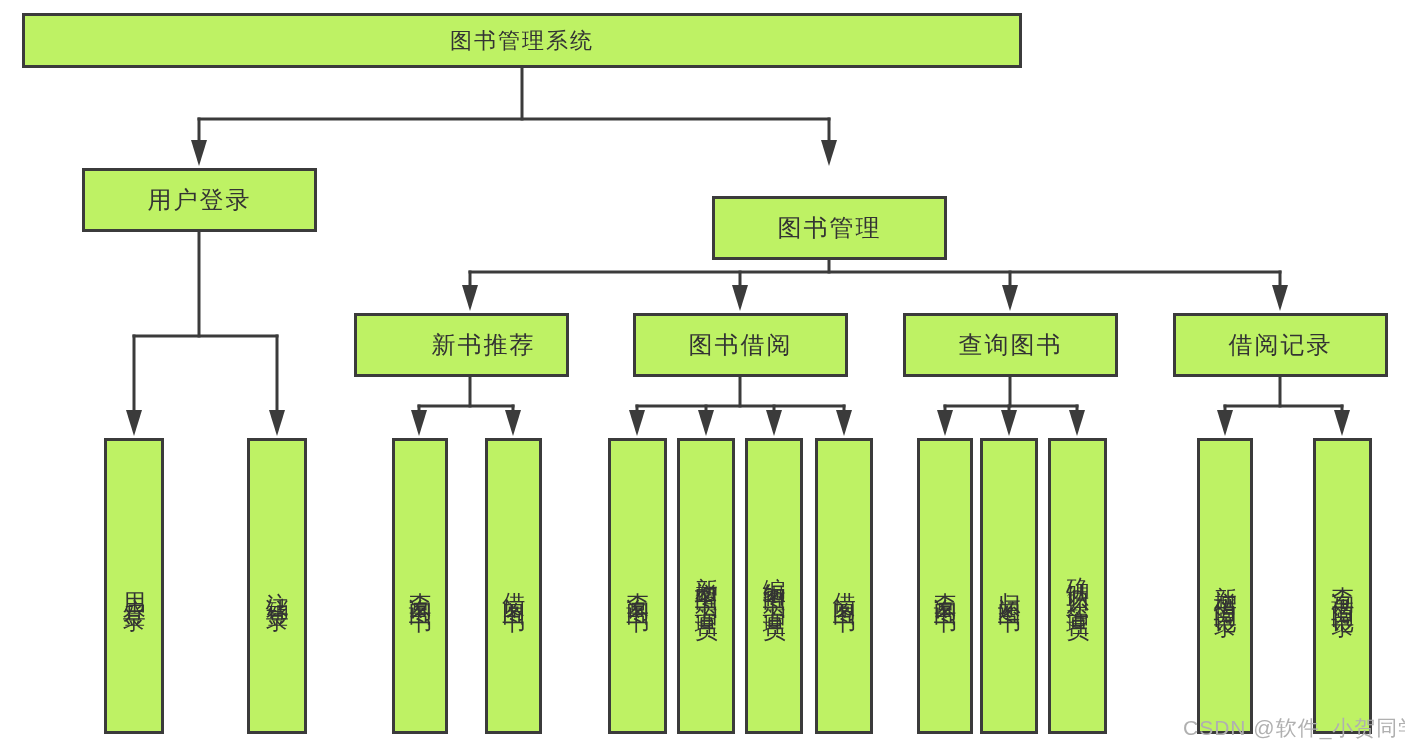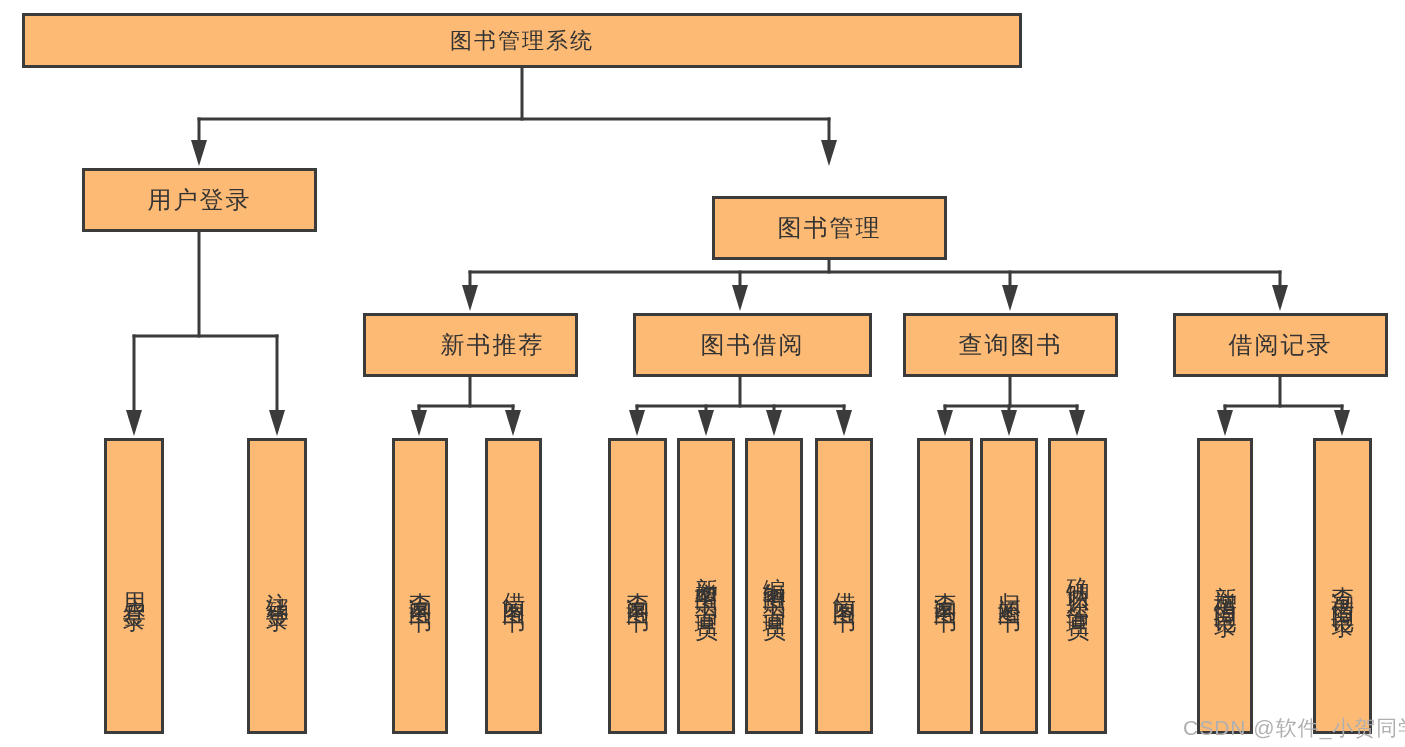--- a/index.html
+++ b/index.html
@@ -10,21 +10,21 @@
   }
   *{box-sizing:border-box;margin:0;padding:0;}
   body{background:var(--bg);font-family:"Liberation Sans","DejaVu Sans",sans-serif;}
   .canvas{position:relative;width:1405px;height:747px;background:var(--bg);overflow:hidden;}
   svg.connectors{position:absolute;left:0;top:0;width:1405px;height:747px;color:var(--line);}
   svg.connectors path{stroke:currentColor;stroke-width:3;fill:none;stroke-linecap:square;}
   svg.connectors polygon{fill:currentColor;stroke:none;}
   .node{
     position:absolute;
     border:3px solid var(--line);
-    background:#fdba74;
+    background:#bef264;
     display:flex;align-items:center;justify-content:center;
     color:var(--text);
   }
   .node.h span{font-size:24px;letter-spacing:2px;white-space:nowrap;}
   .node.title span{font-size:22px;letter-spacing:2px;}
   .node.v span{
     writing-mode:vertical-rl;
     text-orientation:mixed;
     font-size:23px;
     letter-spacing:6px;
@@ -125,24 +125,24 @@
     <span>图书管理系统</span>
   </div>
 
   <div class="node h" style="left:82px;top:168px;width:235px;height:64px;">
     <span>用户登录</span>
   </div>
   <div class="node h" style="left:712px;top:168px;width:235px;height:64px;margin-top:28px;">
     <span>图书管理</span>
   </div>
 
-  <div class="node h" style="left:363px;top:313px;width:215px;height:64px;padding-left:44px;">
+  <div class="node h" style="left:354px;top:313px;width:215px;height:64px;padding-left:44px;">
     <span>新书推荐</span>
   </div>
-  <div class="node h" style="left:633px;top:313px;width:239px;height:64px;">
+  <div class="node h" style="left:633px;top:313px;width:215px;height:64px;">
     <span>图书借阅</span>
   </div>
   <div class="node h" style="left:903px;top:313px;width:215px;height:64px;">
     <span>查询图书</span>
   </div>
   <div class="node h" style="left:1173px;top:313px;width:215px;height:64px;text-align:right;">
     <span>借阅记录</span>
   </div>
 
   <div class="node v" style="left:104px;top:438px;width:60px;height:296px;">

